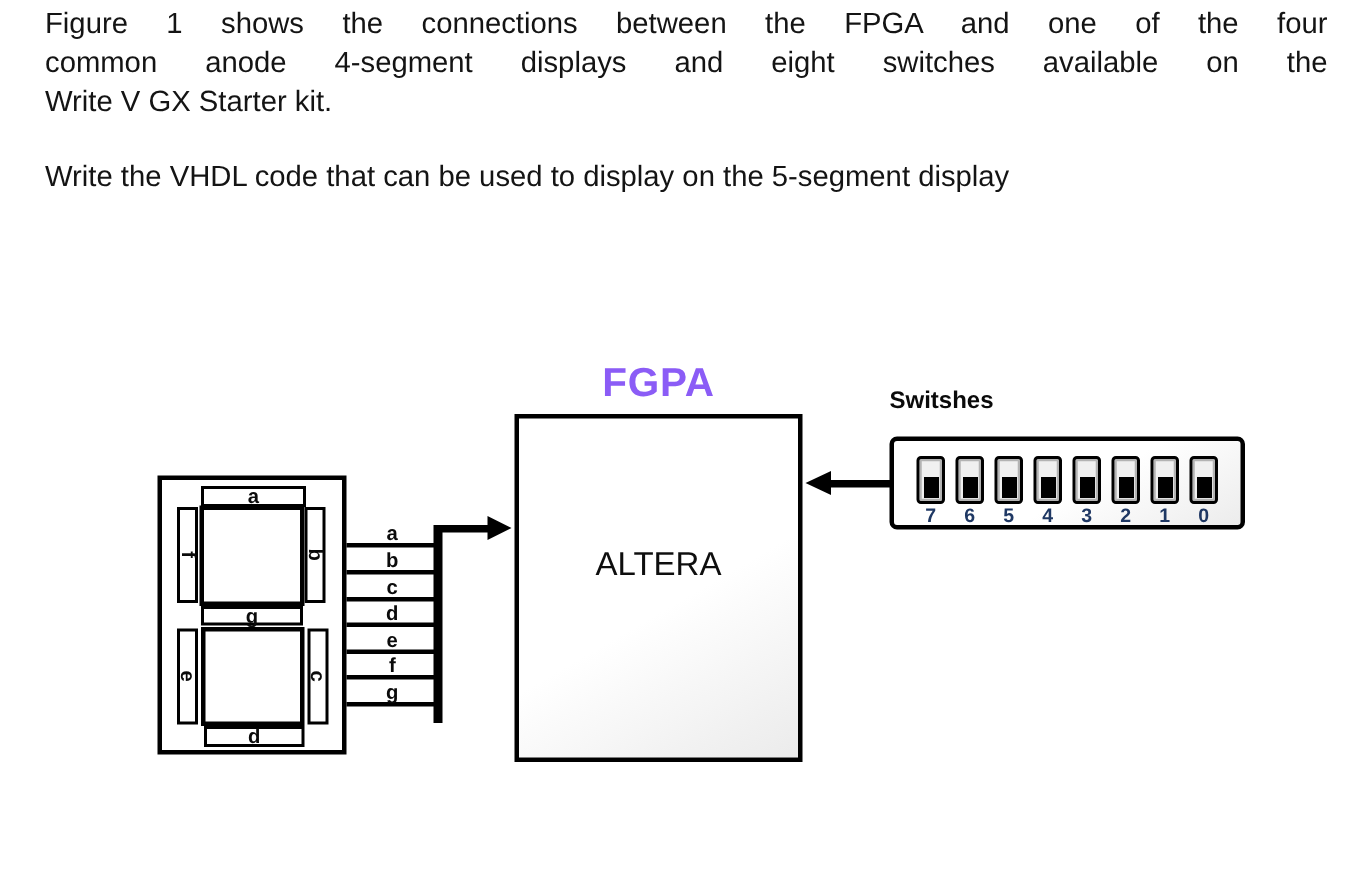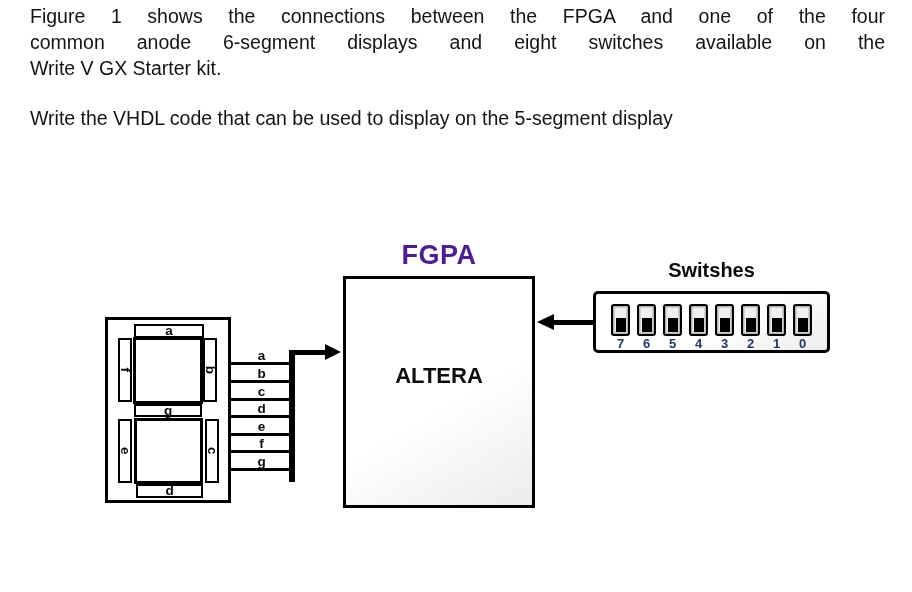--- a/index.html
+++ b/index.html
@@ -37,34 +37,34 @@
   .wire:nth-of-type(7){top:468px;}
   .wire-label{position:absolute;left:0;right:0;bottom:2.5px;text-align:center;
               font-weight:bold;font-size:13.5px;line-height:1;color:#0b0b0b;}
   .bus{left:289px;top:350px;width:6px;height:132px;background:#000;}
   .arr1-line{left:293px;top:350px;width:34px;height:5px;background:#000;}
   .arr1-head{left:325px;top:344px;width:0;height:0;border-top:8.5px solid transparent;
              border-bottom:8.5px solid transparent;border-left:16px solid #000;}
 
   
   .fpga-title{left:343px;top:240px;width:192px;text-align:center;font-size:27px;
-              font-weight:bold;color:#4c1d95;letter-spacing:0.5px;}
+              font-weight:bold;color:#8b5cf6;letter-spacing:0.5px;}
   .fpga-box{left:343px;top:276px;width:192px;height:232px;border:3.5px solid #000;
             background:linear-gradient(150deg,#ffffff 55%,#ebebeb);}
-  .fpga-label{left:343px;top:361px;width:192px;text-align:center;font-weight:bold;
+  .fpga-label{left:343px;top:361px;width:192px;text-align:center;font-weight:normal;
               font-size:22px;line-height:30px;color:#0e0e0e;}
 
   
   .arr2-head{left:537px;top:314px;width:0;height:0;border-top:8.5px solid transparent;
              border-bottom:8.5px solid transparent;border-right:17px solid #000;}
   .arr2-line{left:552px;top:320px;width:42px;height:5px;background:#000;}
 
   
-  .sw-title{left:593px;top:259px;width:237px;text-align:center;font-weight:bold;
-            font-size:20px;color:#0a0a0a;}
+  .sw-title{left:593px;top:259px;width:237px;font-weight:bold;
+            font-size:16px;color:#0a0a0a;}
   .sw-box{left:593px;top:291px;width:237px;height:62px;border:3px solid #000;border-radius:5px;
           background:linear-gradient(150deg,#ffffff 55%,#ececec);
           display:flex;justify-content:center;gap:7px;padding-top:10px;}
   .sw{width:19px;display:flex;flex-direction:column;align-items:center;}
   .sw-toggle{width:19px;height:34px;border:2.5px solid #000;border-radius:3px;box-sizing:border-box;
              background:#f0f0f0;box-shadow:inset 0 0 0 1.5px #b3b3b3;
              display:flex;align-items:flex-end;justify-content:center;padding-bottom:2px;}
   .sw-knob{width:10px;height:14px;background:#000;}
   .sw-num{margin-top:1px;font-weight:bold;font-size:13px;line-height:13px;color:var(--navy,#1f3864);}
 
@@ -73,21 +73,21 @@
   .marks{left:879px;top:570px;font-size:19.5px;color:#1a1a1a;}
 </style>
 </head>
 <body>
 
 <div class="page" style="--navy: #1f3864;">
 
   <div class="para p1">
 
   <div class="tline">Figure 1 shows the connections between the FPGA and one of the four</div>
-      <div class="tline">common anode 6-segment displays and eight switches available on the</div>
+      <div class="tline">common anode 4-segment displays and eight switches available on the</div>
       <div class="tline">Write V GX Starter kit.</div>
     </div>
   <div class="para p2">
 
   <div class="tline">Write the VHDL code that can be used to display on the 5-segment display</div>
     </div>
 
   <div class="abs ss-outer"></div>
   <div class="abs ss-win-u"></div>
   <div class="abs ss-win-l"></div>

